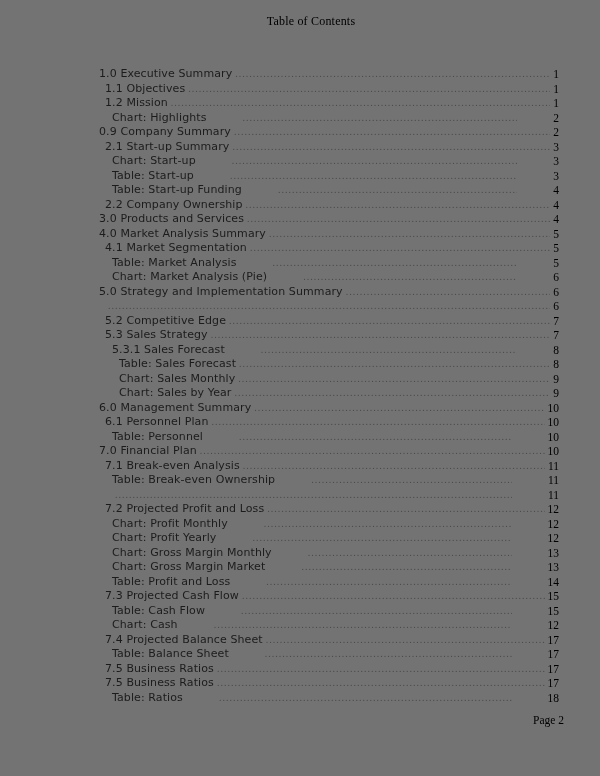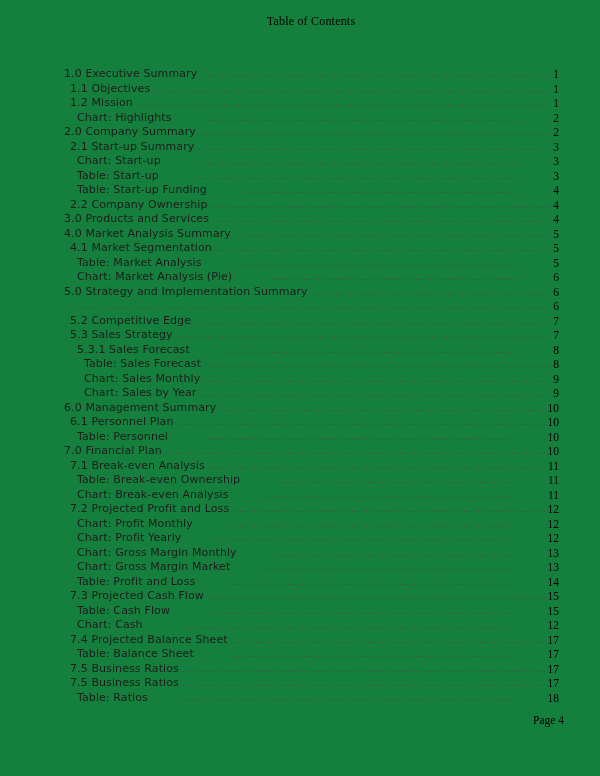--- a/index.html
+++ b/index.html
@@ -4,21 +4,21 @@
 <style>
   html, body {
     margin: 0;
     padding: 0;
     background: #ffffff;
   }
   .page {
     position: relative;
     width: 600px;
     height: 776px;
-    background: #15803d;
+    background: #737373;
     overflow: hidden;
     font-family: "DejaVu Sans", sans-serif;
   }
   .doc-title {
     position: absolute;
     top: 14px;
     left: 63px;
     width: 496px;
     text-align: center;
     font-family: "Liberation Serif", serif;
@@ -35,20 +35,21 @@
   }
   .toc-row {
     display: flex;
     align-items: center;
     height: 14.5px;
     line-height: 14.5px;
     font-size: 11px;
     color: #1c1c1c;
     white-space: nowrap;
     box-sizing: border-box;
+    margin-left: 35px;
   }
   .lvl-1 { padding-left: 0; }
   .lvl-2 { padding-left: 6px; }
   .lvl-3 { padding-left: 13px; gap: 33px; }
   .lvl-4 { padding-left: 20px; }
   .toc-label {
     flex: 0 0 auto;
     letter-spacing: 0.1px;
   }
   .toc-dots {
@@ -99,21 +100,21 @@
         <span class="toc-label">1.2 Mission</span>
         <span class="toc-dots"></span>
         <span class="toc-page">1</span>
       </div>
       <div class="toc-row lvl-3">
         <span class="toc-label">Chart: Highlights</span>
         <span class="toc-dots"></span>
         <span class="toc-page">2</span>
       </div>
       <div class="toc-row lvl-1">
-        <span class="toc-label">2.0 Company Summary</span>
+        <span class="toc-label">0.9 Company Summary</span>
         <span class="toc-dots"></span>
         <span class="toc-page">2</span>
       </div>
       <div class="toc-row lvl-2">
         <span class="toc-label">2.1 Start-up Summary</span>
         <span class="toc-dots"></span>
         <span class="toc-page">3</span>
       </div>
       <div class="toc-row lvl-3">
         <span class="toc-label">Chart: Start-up</span>
@@ -223,21 +224,20 @@
         <span class="toc-label">7.1 Break-even Analysis</span>
         <span class="toc-dots"></span>
         <span class="toc-page">11</span>
       </div>
       <div class="toc-row lvl-3">
         <span class="toc-label">Table: Break-even Ownership</span>
         <span class="toc-dots"></span>
         <span class="toc-page">11</span>
       </div>
       <div class="toc-row lvl-3">
-        <span class="toc-label">Chart: Break-even Analysis</span>
         <span class="toc-dots"></span>
         <span class="toc-page">11</span>
       </div>
       <div class="toc-row lvl-2">
         <span class="toc-label">7.2 Projected Profit and Loss</span>
         <span class="toc-dots"></span>
         <span class="toc-page">12</span>
       </div>
       <div class="toc-row lvl-3">
         <span class="toc-label">Chart: Profit Monthly</span>
@@ -299,14 +299,14 @@
         <span class="toc-dots"></span>
         <span class="toc-page">17</span>
       </div>
       <div class="toc-row lvl-3">
         <span class="toc-label">Table: Ratios</span>
         <span class="toc-dots"></span>
         <span class="toc-page">18</span>
       </div>
     </div>
 
-  <div class="page-footer">Page 4</div>
+  <div class="page-footer">Page 2</div>
 </div>
 
 </body></html>

